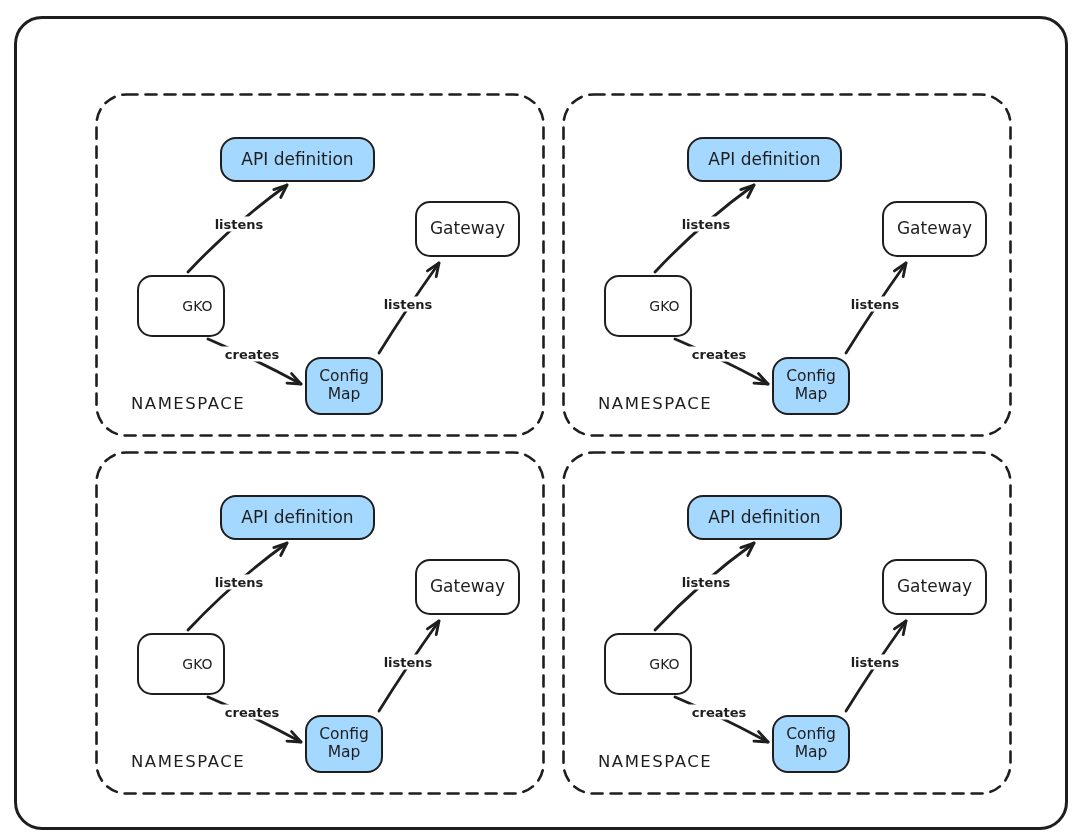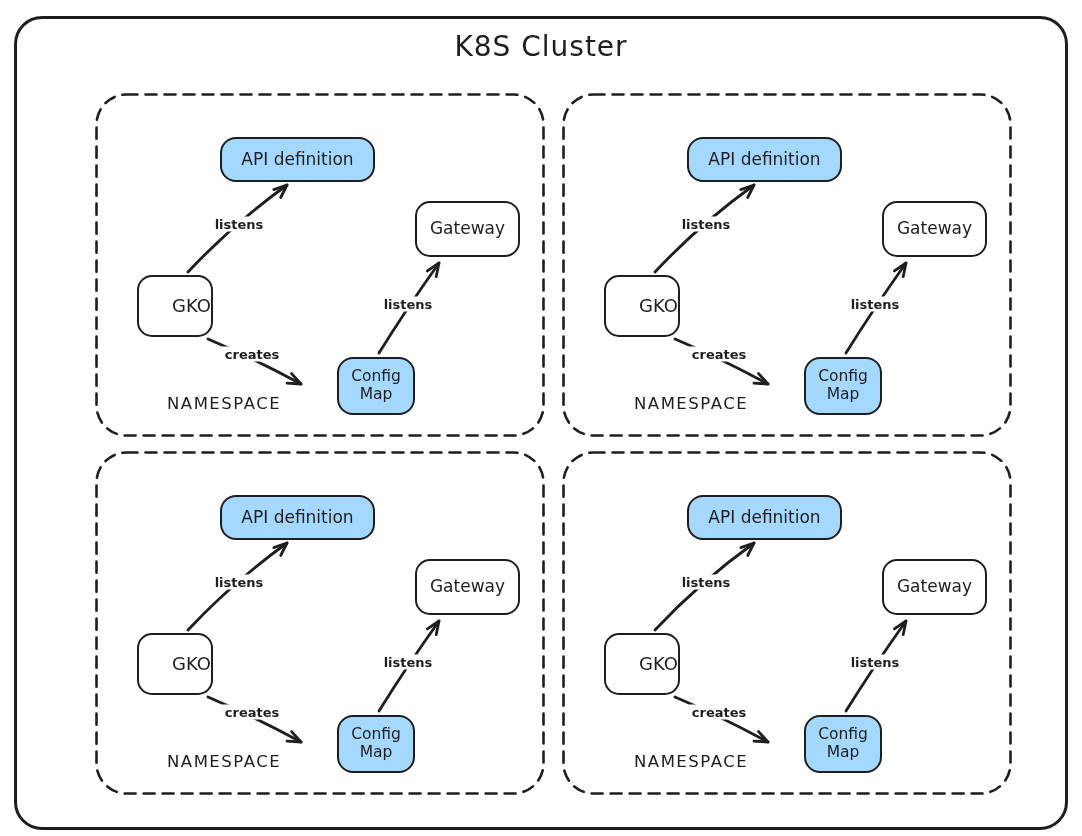--- a/index.html
+++ b/index.html
@@ -32,39 +32,38 @@
   .edge{fill:none;stroke:var(--stroke);stroke-width:2.8;stroke-linecap:round;stroke-linejoin:round;}
   .node{
     position:absolute;box-sizing:border-box;background:#fff;
     border:2.6px solid var(--stroke);
     display:flex;align-items:center;justify-content:center;text-align:center;
     font-size:17px;line-height:1.15;
   }
   .node.blue{background:var(--blue);border-radius:16px;}
   .n-api{left:125px;top:44px;width:155px;height:45px;border-radius:13px;}
   .n-gw{left:320px;top:108px;width:105px;height:56px;border-radius:15px;text-align:center;}
-  .n-gko{left:42px;top:182px;width:76px;height:62px;border-radius:15px;font-size:18px;padding-left:33px;}
-  .n-cm{left:210px;top:264px;width:78px;height:58px;border-radius:15px;font-size:15.5px;padding:0 5px;margin-left:32px;}
+  .n-gko{left:42px;top:182px;width:88px;height:62px;border-radius:15px;font-size:14px;padding-left:33px;}
+  .n-cm{left:210px;top:264px;width:78px;height:58px;border-radius:15px;font-size:15.5px;padding:0 5px;}
   .edge-label{
     position:absolute;transform:translate(-50%,-50%);
     background:var(--bg);padding:0 3px;font-size:13px;white-space:nowrap;font-weight:bold;
   }
   .el-1{left:144px;top:131px;}
   .el-2{left:157px;top:261px;}
   .el-3{left:313px;top:211px;}
   .ns-label{
-    position:absolute;left:36px;top:301px;font-size:16.5px;letter-spacing:1.5px;margin-left:36px;
+    position:absolute;left:36px;top:301px;font-size:16.5px;letter-spacing:1.5px;
   }
 </style>
 </head>
 <body>
 
 <div class="canvas">
   <div class="frame"></div>
-  <div class="title">K8S Cluster</div>
 
   <div class="ns ns-tl">
     <svg class="edges" viewBox="0 0 450 344">
       <rect class="ns-border" x="1.5" y="1.5" width="447" height="341" rx="30"></rect>
       <path class="edge" d="M93,179 Q138,131 192,92"></path>
       <path class="edge" d="M185.7,104.5 L192,92 L178.8,96.6"></path>
       <path class="edge" d="M113,246 Q158,265 206,291"></path>
       <path class="edge" d="M196.6,280.6 L206,291 L192,290.1"></path>
       <path class="edge" d="M284,260 Q310,218 344,170"></path>
       <path class="edge" d="M341.2,183.7 L344,170 L332.4,177.9"></path>

